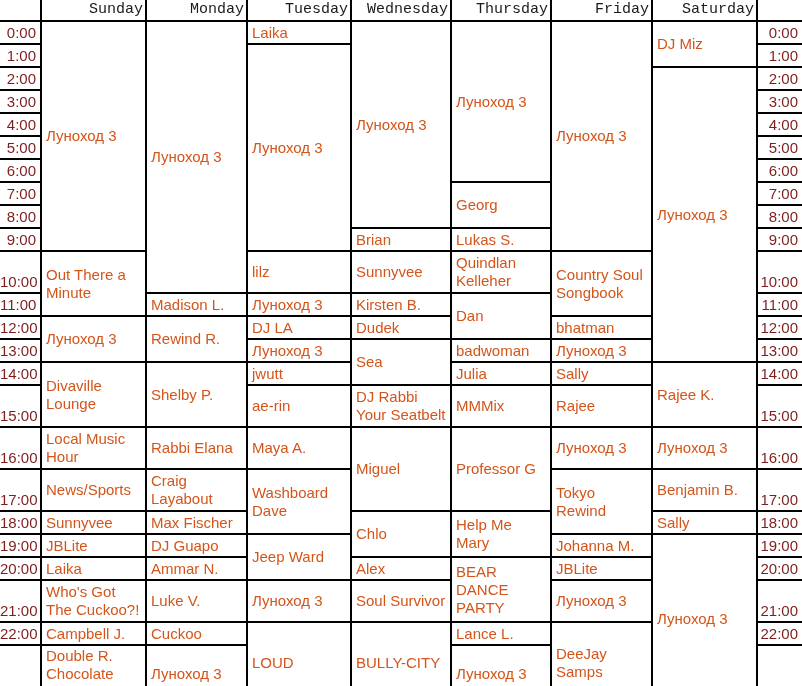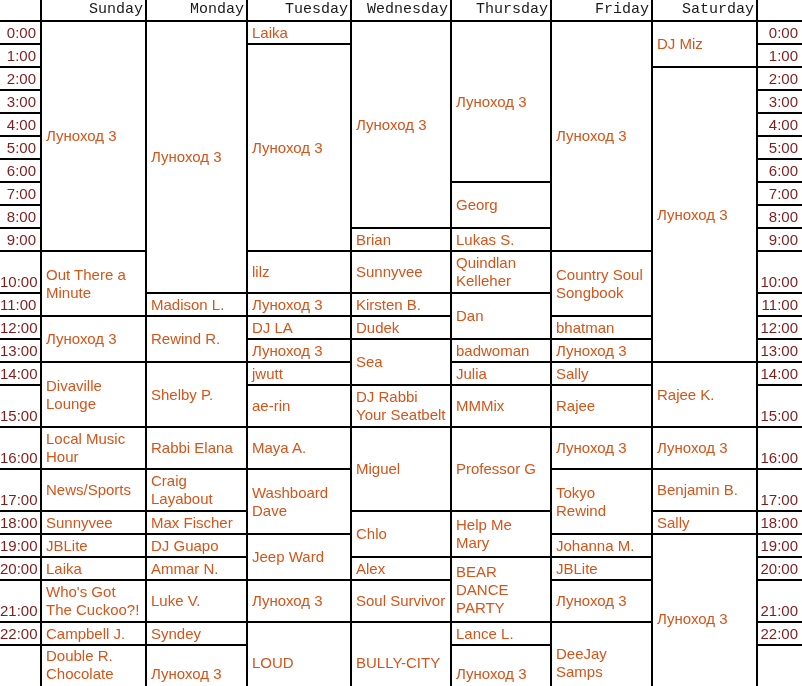--- a/index.html
+++ b/index.html
@@ -234,21 +234,21 @@
       <td class="show">Who's Got The Cuckoo?!</td>
       <td class="show">Luke V.</td>
       <td class="show">Луноход 3</td>
       <td class="show">Soul Survivor</td>
       <td class="show">Луноход 3</td>
       <th class="time no-right">21:00</th>
     </tr>
     <tr>
       <th class="time no-left">22:00</th>
       <td class="show">Campbell J.</td>
-      <td class="show">Syndey</td>
+      <td class="show">Cuckoo</td>
       <td class="show" rowspan="2">LOUD</td>
       <td class="show" rowspan="2">BULLY-CITY</td>
       <td class="show">Lance L.</td>
       <td class="show" rowspan="2">DeeJay Samps</td>
       <th class="time no-right">22:00</th>
     </tr>
     <tr class="tall">
       <th class="time no-left">23:00</th>
       <td class="show">Double R. Chocolate Bar</td>
       <td class="show">Луноход 3</td>

